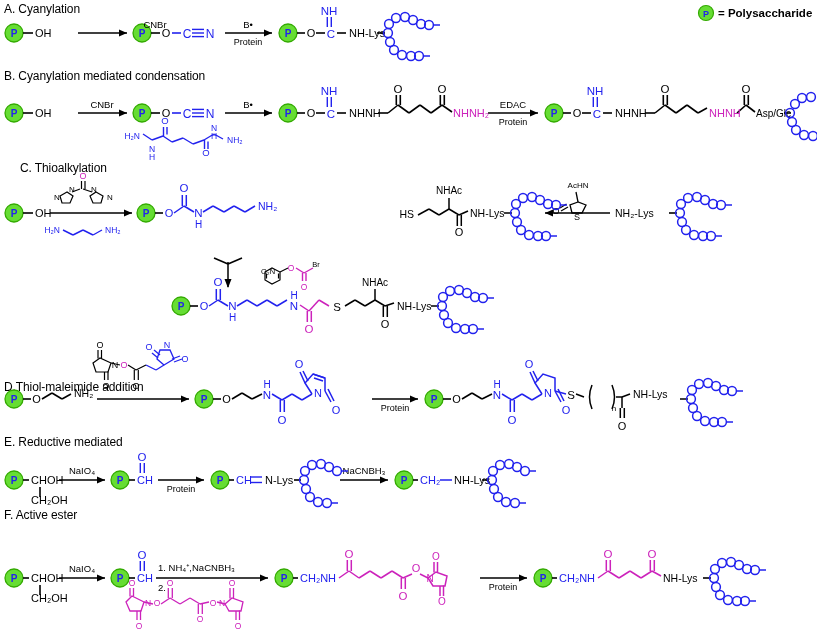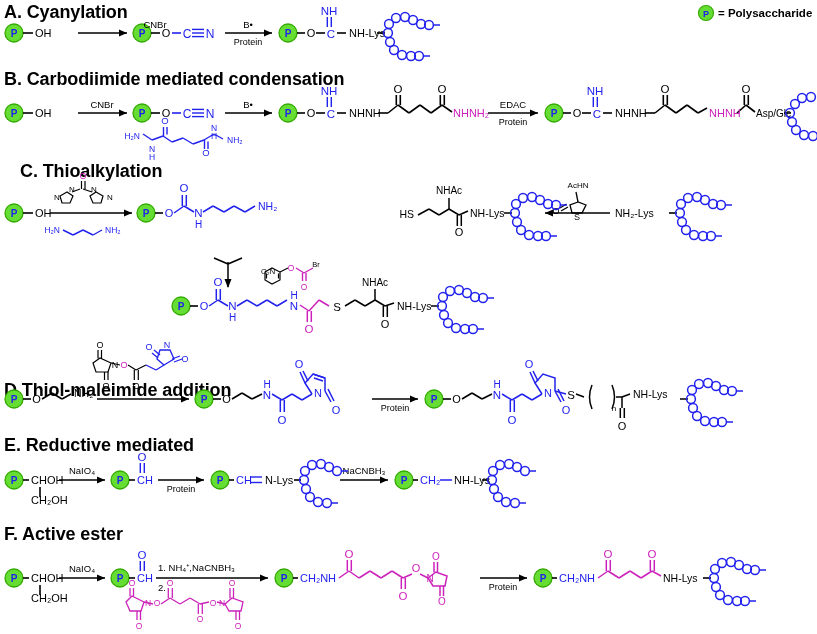--- a/index.html
+++ b/index.html
@@ -1,19 +1,19 @@
 <!DOCTYPE html>
 <html><head>
 <meta charset="utf-8">
 <style>
   html,body{margin:0;padding:0;background:#ffffff;}
   body{width:817px;height:634px;position:relative;
        font-family:"Liberation Sans",sans-serif;color:#000;overflow:hidden;}
   .scheme{position:absolute;left:0;top:0;width:817px;height:634px;}
-  .hdr{position:absolute;font-weight:bold;font-size:18px;letter-spacing:-0.1px;white-space:nowrap;}
+  .hdr{position:absolute;font-weight:normal;font-size:12px;letter-spacing:-0.1px;white-space:nowrap;}
   .legend{position:absolute;font-weight:bold;font-size:11.5px;white-space:nowrap;}
   svg{overflow:visible;}
   text{font-family:"Liberation Sans",sans-serif;}
 </style>
 </head>
 <body>
 
 <div class="legend" style="left:697px;top:4px;">
   <svg width="120" height="18" viewBox="0 0 120 18">
     <circle cx="9" cy="9" r="7.5" fill="#66dd33" stroke="#33aa00" stroke-width="1.2"></circle>
@@ -81,21 +81,21 @@
     <circle cx="3" cy="15" r="4.4"></circle>
       <circle cx="5" cy="24" r="4.4"></circle>
       <circle cx="9" cy="32" r="4.4"></circle>
     <circle cx="17" cy="37" r="4.4"></circle>
       <circle cx="26" cy="38" r="4.4"></circle>
       <circle cx="34" cy="38" r="4.4"></circle>
     <line x1="39" y1="38" x2="45" y2="38"></line>
   </g>
 </svg>
 
-<div class="hdr" style="left:4px;top:69px;">B. Carbodiimide mediated condensation</div>
+<div class="hdr" style="left:4px;top:69px;">B. Cyanylation mediated condensation</div>
 
 <svg class="scheme">
   <g stroke="#000" stroke-width="1.6" fill="none">
     <circle cx="14" cy="113" r="9" fill="#66dd33" stroke="#33aa00" stroke-width="1.3"></circle>
     <line x1="23" y1="113" x2="33" y2="113"></line>
     <line x1="78" y1="113" x2="127" y2="113" stroke-width="1.4"></line>
     <polygon points="127,113 119,109.5 119,116.5" fill="#000" stroke="none"></polygon>
     <circle cx="142" cy="113" r="9" fill="#66dd33" stroke="#33aa00" stroke-width="1.3"></circle>
     <line x1="151" y1="113" x2="160" y2="113"></line>
     <line x1="172" y1="113" x2="181" y2="113" stroke="#2222ee"></line>
@@ -620,21 +620,21 @@
     <line x1="41" y1="6" x2="47" y2="6"></line>
     <circle cx="3" cy="15" r="4.4"></circle>
       <circle cx="5" cy="24" r="4.4"></circle>
       <circle cx="9" cy="32" r="4.4"></circle>
     <circle cx="17" cy="37" r="4.4"></circle>
       <circle cx="26" cy="38" r="4.4"></circle>
     <line x1="31" y1="38" x2="37" y2="38"></line>
   </g>
 </svg>
 
-<div class="hdr" style="left:4px;top:524px;">F. Active ester</div>
+<div class="hdr" style="left:4px;top:508px;">F. Active ester</div>
 
 <svg class="scheme">
   <g stroke="#000" stroke-width="1.6" fill="none">
     <circle cx="14" cy="578" r="9" fill="#66dd33" stroke="#33aa00" stroke-width="1.3"></circle>
     <line x1="23" y1="578" x2="29" y2="578"></line>
     <line x1="40" y1="585" x2="40" y2="595"></line>
     <line x1="59" y1="578" x2="105" y2="578" stroke-width="1.4"></line>
     <polygon points="105,578 97,574.5 97,581.5" fill="#000" stroke="none"></polygon>
     <circle cx="120" cy="578" r="9" fill="#66dd33" stroke="#33aa00" stroke-width="1.3"></circle>
     <line x1="129" y1="578" x2="135" y2="578"></line>

